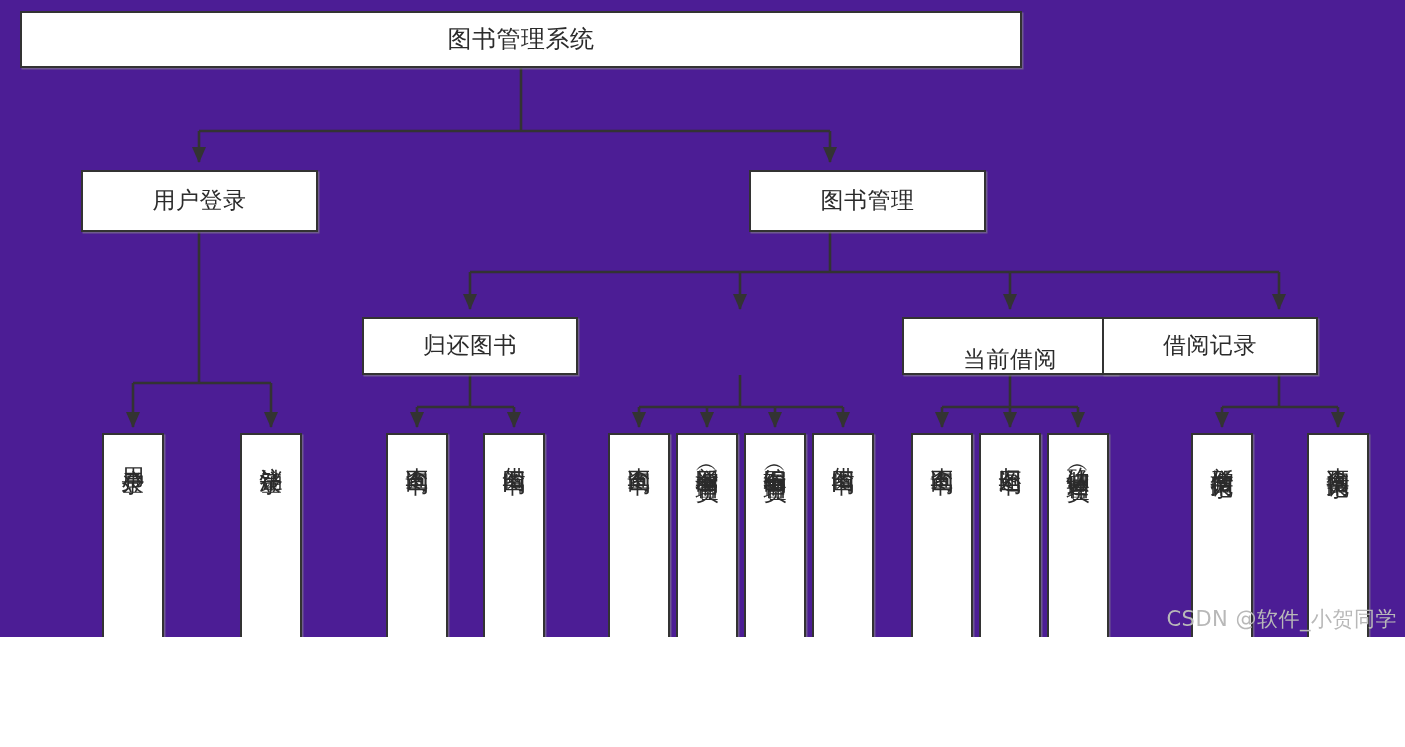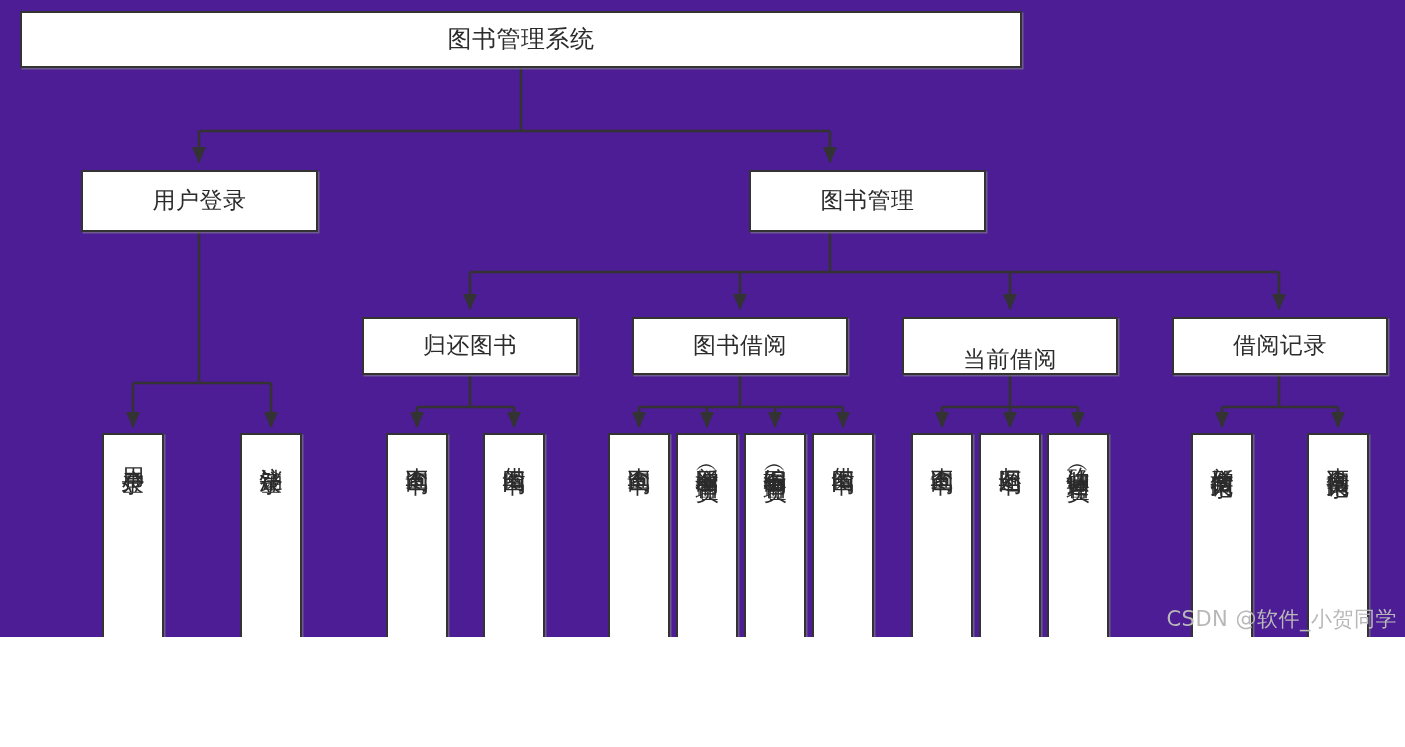--- a/index.html
+++ b/index.html
@@ -132,27 +132,24 @@
   <div class="node h" style="left:81px; top:170px; width:237px; height:62px;">
     <span class="lbl">用户登录</span>
   </div>
   <div class="node h" style="left:749px; top:170px; width:237px; height:62px;">
     <span class="lbl">图书管理</span>
   </div>
 
   <div class="node h" style="left:362px; top:317px; width:216px; height:58px;">
     <span class="lbl">归还图书</span>
   </div>
-  <div class="node h" style="left:632px; top:317px; width:216px; height:58px;">
-    <span class="lbl">图书借阅</span>
-  </div>
   <div class="node h" style="left:902px; top:317px; width:216px; height:58px;align-items:flex-end;">
     <span class="lbl">当前借阅</span>
   </div>
-  <div class="node h" style="left:1172px; top:317px; width:216px; height:58px;">
+  <div class="node h" style="left:1102px; top:317px; width:216px; height:58px;">
     <span class="lbl">借阅记录</span>
   </div>
 
   <div class="node v" style="left:102px; top:433px; width:62px; height:302px;">
     <span class="lbl">用户登录</span>
   </div>
   <div class="node v" style="left:240px; top:433px; width:62px; height:302px;">
     <span class="lbl">注销登录</span>
   </div>
 

